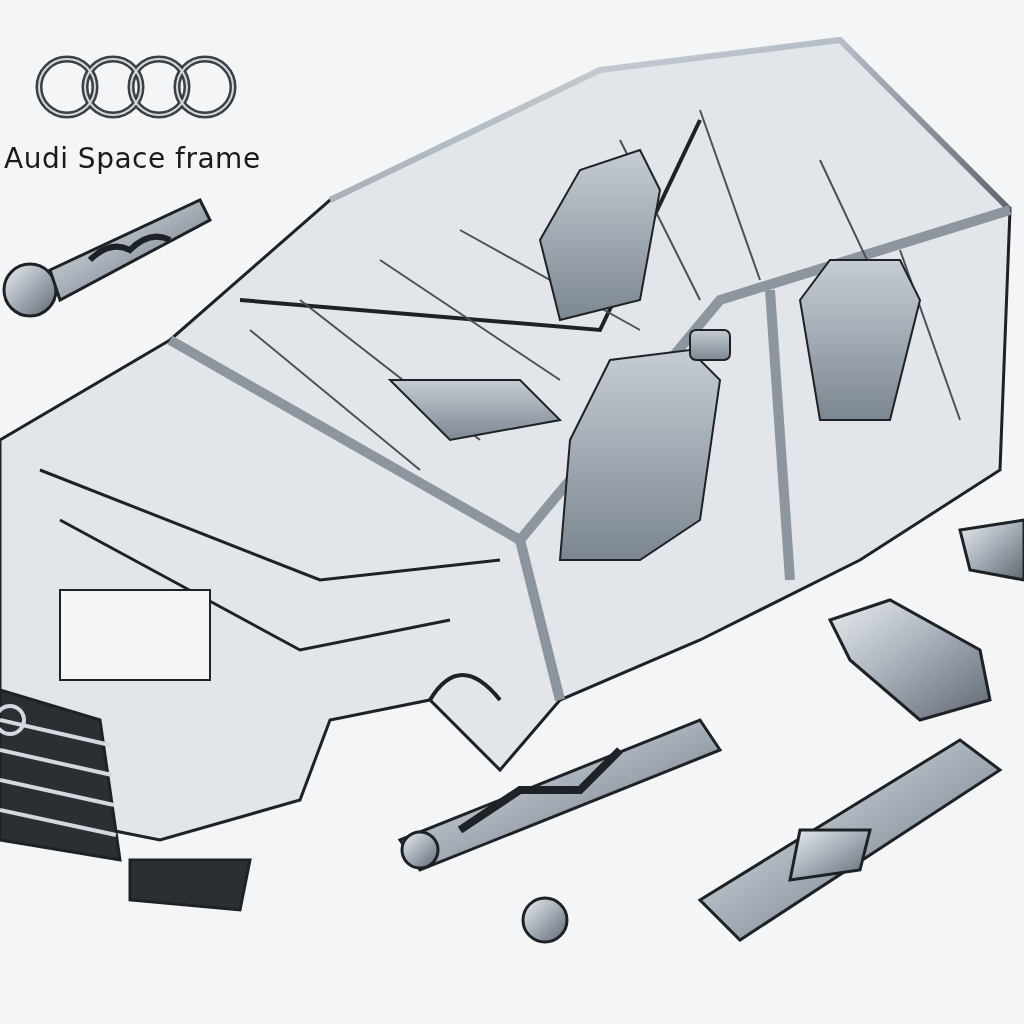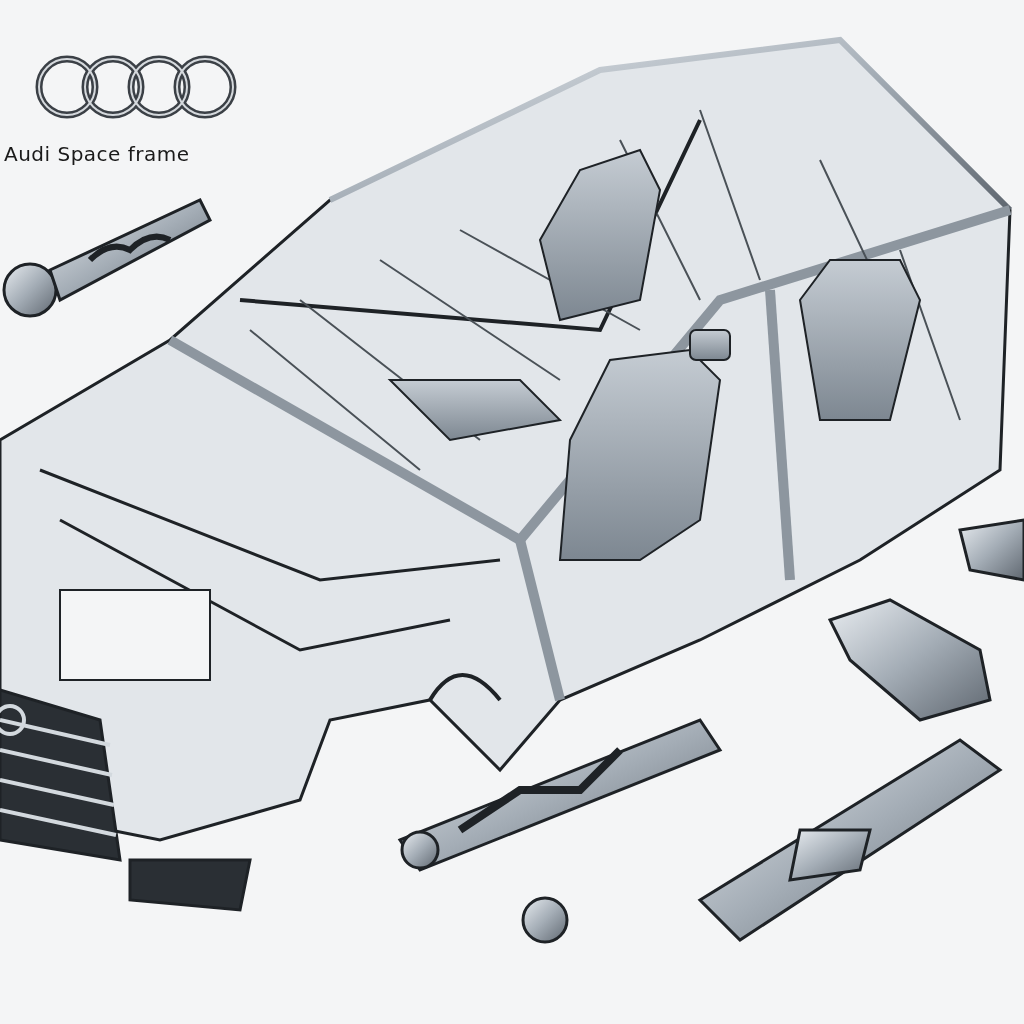--- a/index.html
+++ b/index.html
@@ -1,19 +1,19 @@
 <!DOCTYPE html>
 <html><head>
 <meta charset="utf-8">
 <style>
   html,body{margin:0;padding:0;background:#f4f5f6;}
   body{width:1024px;height:1024px;position:relative;overflow:hidden;font-family:"DejaVu Sans",sans-serif;}
   .canvas{position:absolute;left:0;top:0;width:1024px;height:1024px;}
   .logo{position:absolute;left:32px;top:52px;width:210px;height:70px;}
-  .caption{position:absolute;left:4px;top:142px;font-size:20px;color:#1a1a1a;letter-spacing:0.5px;text-align:center;}
+  .caption{position:absolute;left:4px;top:142px;font-size:28px;color:#1a1a1a;letter-spacing:0.5px;text-align:center;}
 </style>
 </head>
 <body>
 
 <svg class="canvas" viewBox="0 0 1024 1024" xmlns="http://www.w3.org/2000/svg">
   <defs>
     <linearGradient id="metal" x1="0" y1="0" x2="1" y2="1">
       <stop offset="0" stop-color="#e9edf1"></stop>
       <stop offset="0.5" stop-color="#a4adb6"></stop>
       <stop offset="1" stop-color="#5f6770"></stop>

